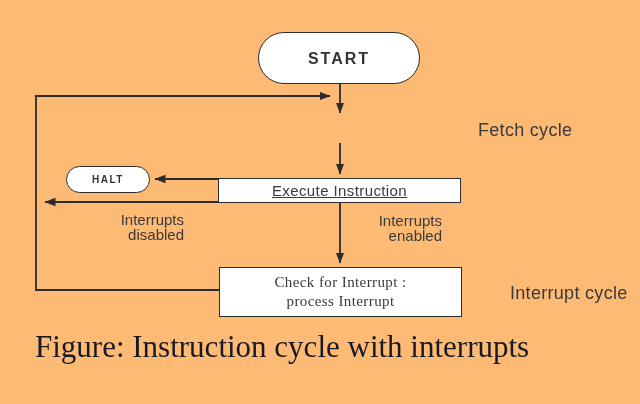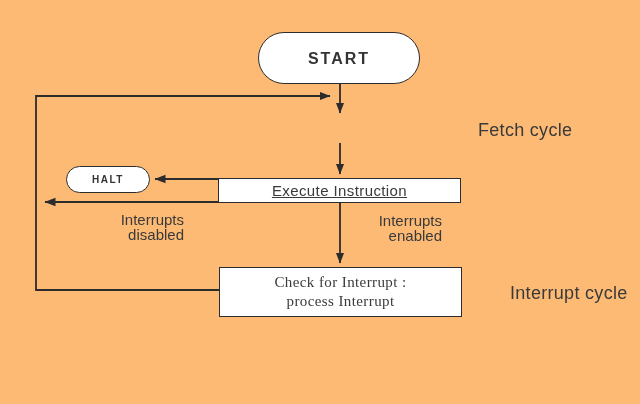--- a/index.html
+++ b/index.html
@@ -136,14 +136,15 @@
 
 
   <div class="side-label lbl-interrupt-cycle">Interrupt cycle</div>
 
   <div class="edge-label lbl-disabled">Interrupts
 disabled</div>
 
   <div class="edge-label lbl-enabled">Interrupts
 enabled</div>
 
+  <div class="caption">Figure: Instruction cycle with interrupts</div>
 
 </div>
 
 </body></html>

